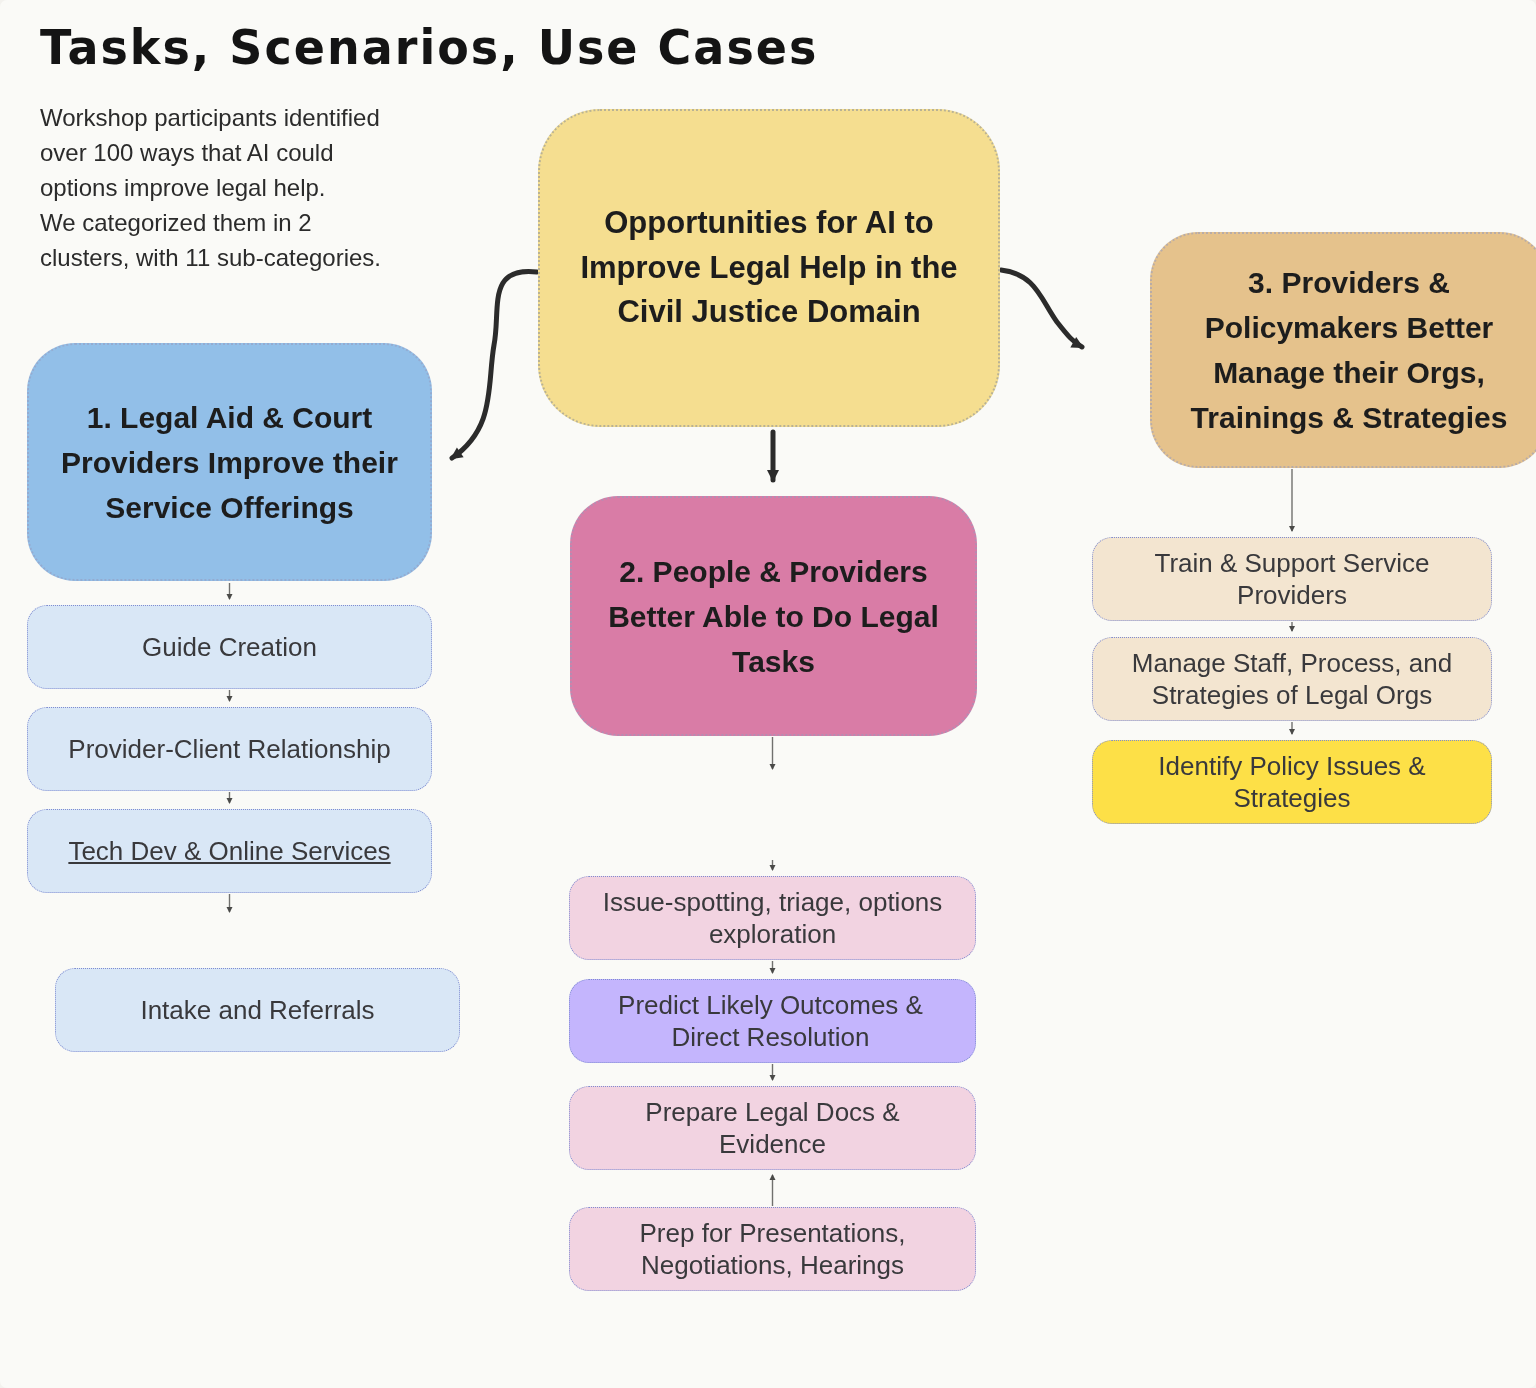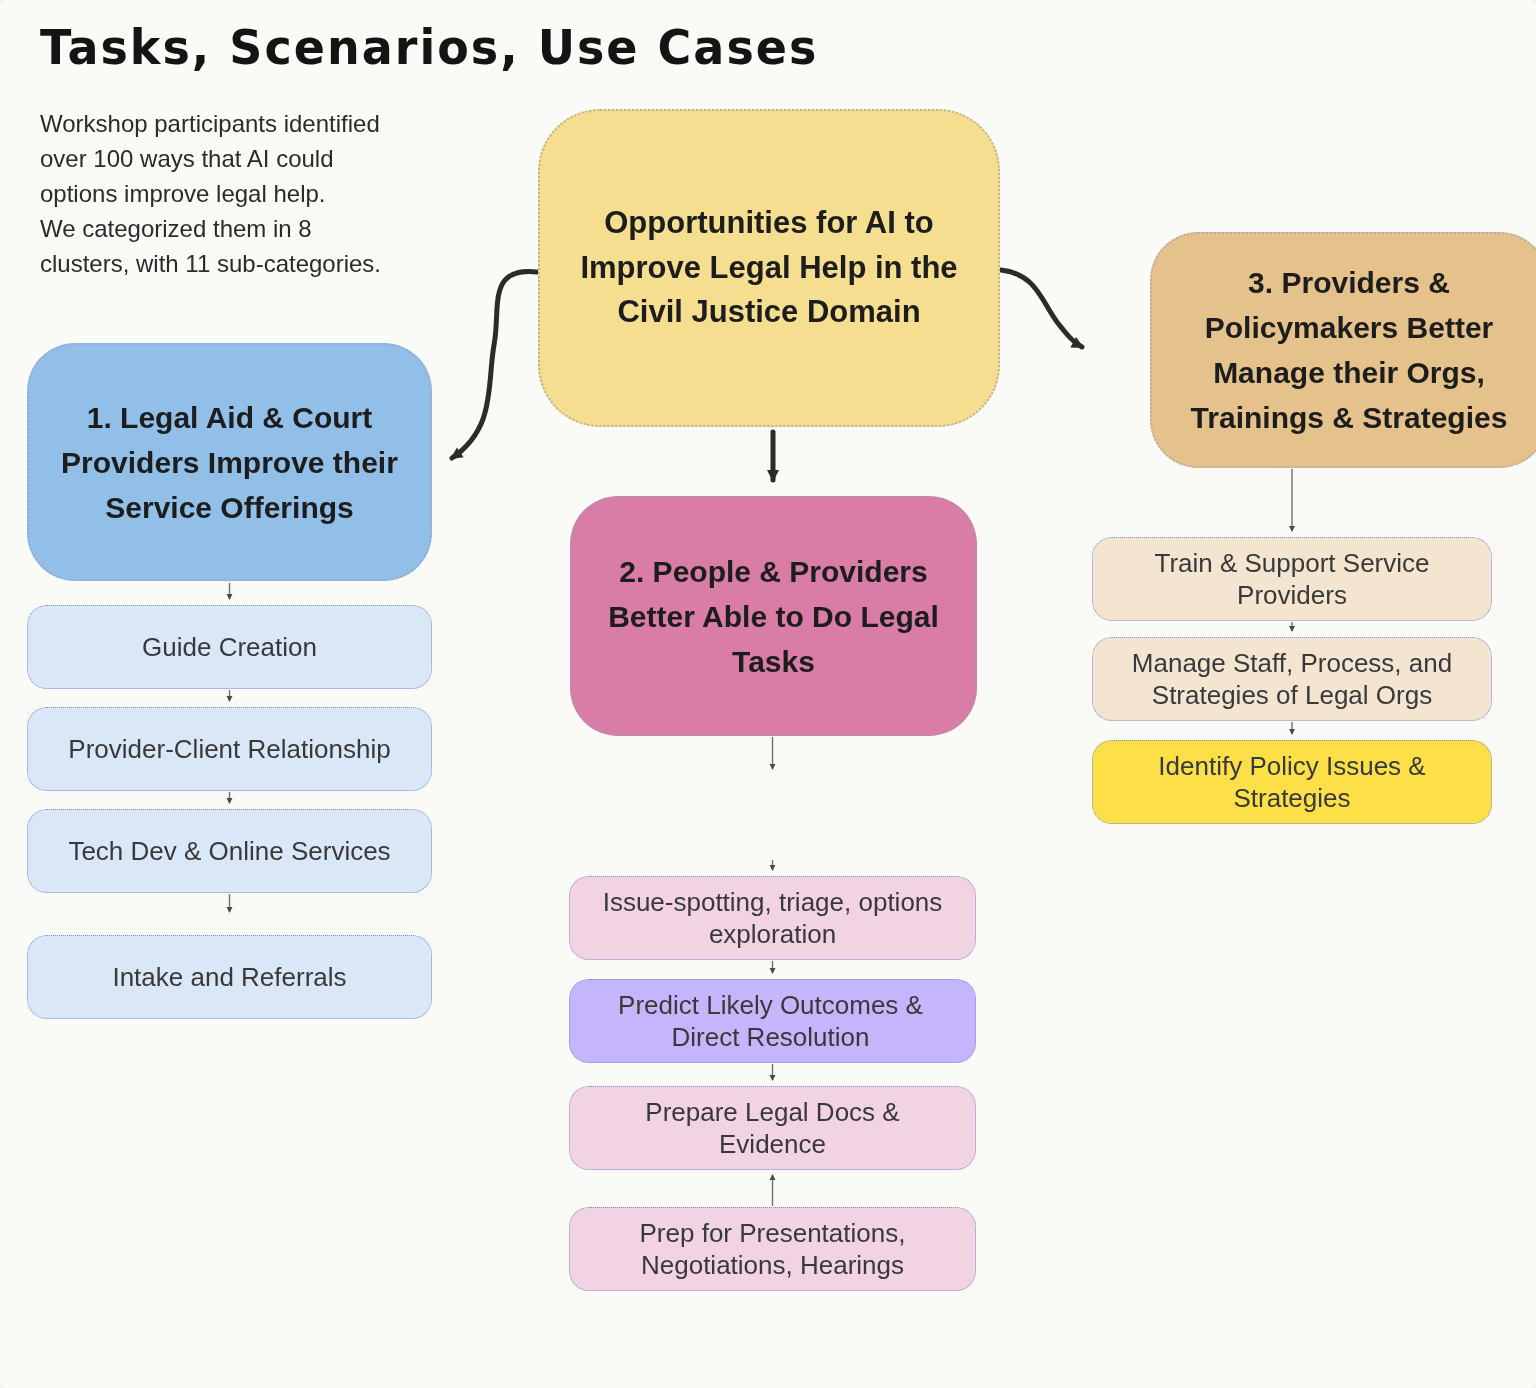--- a/index.html
+++ b/index.html
@@ -8,21 +8,21 @@
     position:relative; width:1536px; height:1388px;
     background:#fafaf7; overflow:hidden;border-radius:7px;
   }
   .title{
     position:absolute; left:40px; top:20px; width:920px;
     font-family:"DejaVu Sans", sans-serif;
     font-size:46px; font-weight:800; color:#141414;
     letter-spacing:2px; transform:scaleY(1.05);
   }
   .intro{
-    position:absolute; left:40px; top:106px; width:420px;
+    position:absolute; left:40px; top:100px; width:420px;
     font-size:24px; line-height:35px; color:#2b2b2b;
   }
   .node{
     position:absolute; display:flex; align-items:center; justify-content:center;
     text-align:center; box-sizing:border-box; z-index:2;
   }
   .root-node{
     left:538px; top:109px; width:462px; height:318px;
     border-radius:62px; border:2px dotted rgba(160,160,150,.7);
     font-size:31px; font-weight:700; color:#1d1d1d; line-height:1.45;
@@ -85,31 +85,31 @@
     <path class="thin" d="M1292,469 L1292,531" marker-end="url(#mSmall)"></path>
     <path class="thin" d="M1292,622 L1292,631" marker-end="url(#mSmall)"></path>
     <path class="thin" d="M1292,722 L1292,734" marker-end="url(#mSmall)"></path>
   </svg>
 
   <div class="title">Tasks, Scenarios, Use Cases</div>
   <div class="intro">
     <div>Workshop participants identified</div>
     <div>over 100 ways that AI could</div>
     <div>options improve legal help.</div>
-    <div>We categorized them in 8</div>
+    <div>We categorized them in 2</div>
     <div>clusters, with 11 sub-categories.</div>
   </div>
 
   <div class="node root-node" style="background-color: rgb(245, 222, 144);">Opportunities for AI to Improve Legal Help in the Civil Justice Domain</div>
 
   <div class="node cluster-header" id="c1-header" style="background-color: rgb(146, 191, 232);">1. Legal Aid &amp; Court Providers Improve their Service Offerings</div>
   <div class="node sub-item c1-item" style="top: 605px; background-color: rgb(217, 231, 246);">Guide Creation</div>
   <div class="node sub-item c1-item" style="top: 707px; background-color: rgb(217, 231, 246);">Provider-Client Relationship</div>
-  <div class="node sub-item c1-item" style="top: 809px; background-color: rgb(217, 231, 246);">Tech Dev &amp; Online Services</div>
-  <div class="node sub-item c1-item" style="top: 935px; background-color: rgb(217, 231, 246);">Intake and Referrals</div>
+  <div class="node sub-item c1-item" style="top: 809px; background-color: rgb(217, 231, 246); text-decoration: underline;">Tech Dev &amp; Online Services</div>
+  <div class="node sub-item c1-item" style="top: 968px; background-color: rgb(217, 231, 246); margin-left: 28px;">Intake and Referrals</div>
 
   <div class="node cluster-header" id="c2-header" style="background-color: rgb(217, 124, 166);">2. People &amp; Providers Better Able to Do Legal Tasks</div>
   <div class="node sub-item c2-item" style="top: 876px; background-color: rgb(242, 211, 225);">Issue-spotting, triage, options exploration</div>
   <div class="node sub-item c2-item" style="top: 979px; background-color: #c4b5fd; padding-left: 20px;">Predict Likely Outcomes &amp; Direct Resolution</div>
   <div class="node sub-item c2-item" style="top: 1086px; background-color: rgb(242, 211, 225);">Prepare Legal Docs &amp; Evidence</div>
   <div class="node sub-item c2-item" style="top: 1207px; background-color: rgb(242, 211, 225);">Prep for Presentations, Negotiations, Hearings</div>
 
   <div class="node cluster-header" id="c3-header" style="background-color: rgb(229, 194, 140);">3. Providers &amp; Policymakers Better Manage their Orgs, Trainings &amp; Strategies</div>
   <div class="node sub-item c3-item" style="top: 537px; background-color: rgb(243, 229, 208);">Train &amp; Support Service Providers</div>
   <div class="node sub-item c3-item" style="top: 637px; background-color: rgb(243, 229, 208);">Manage Staff, Process, and Strategies of Legal Orgs</div>

